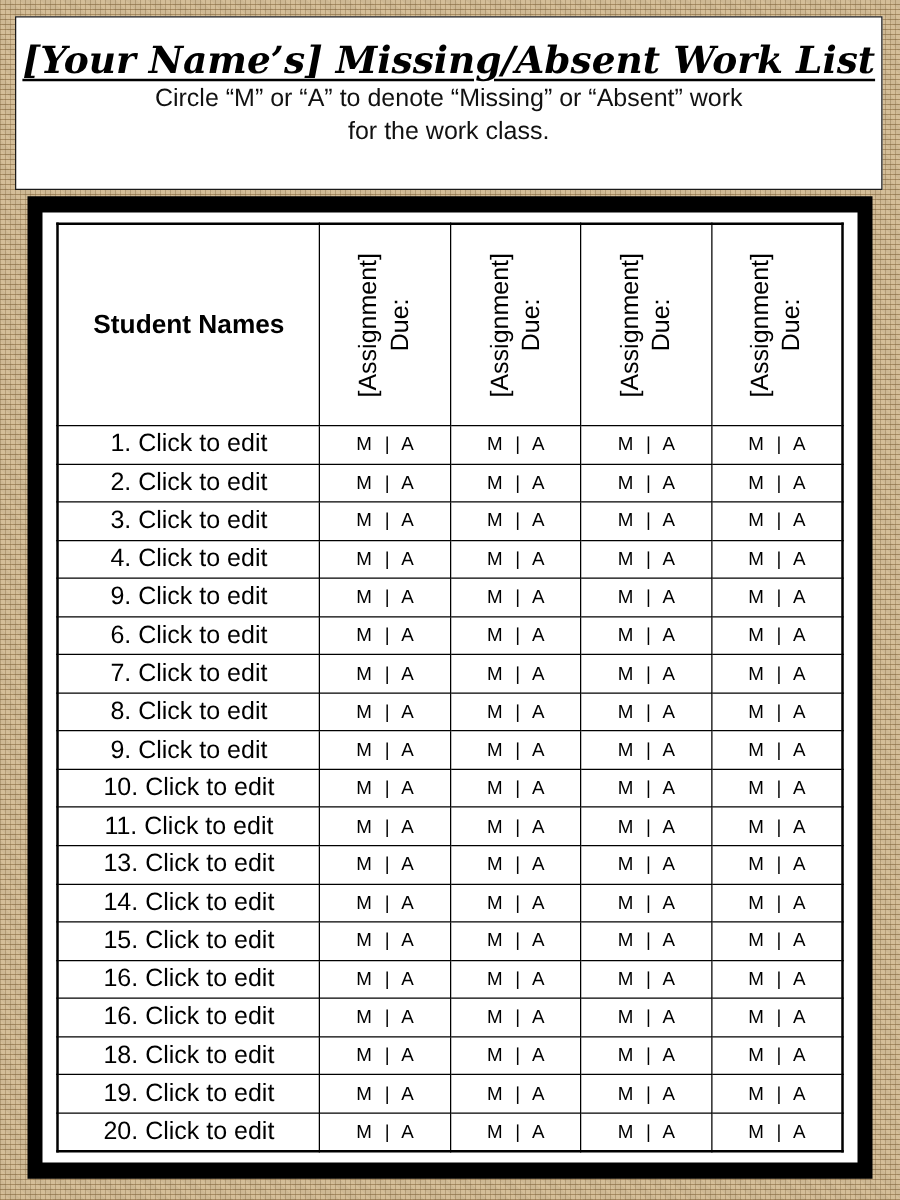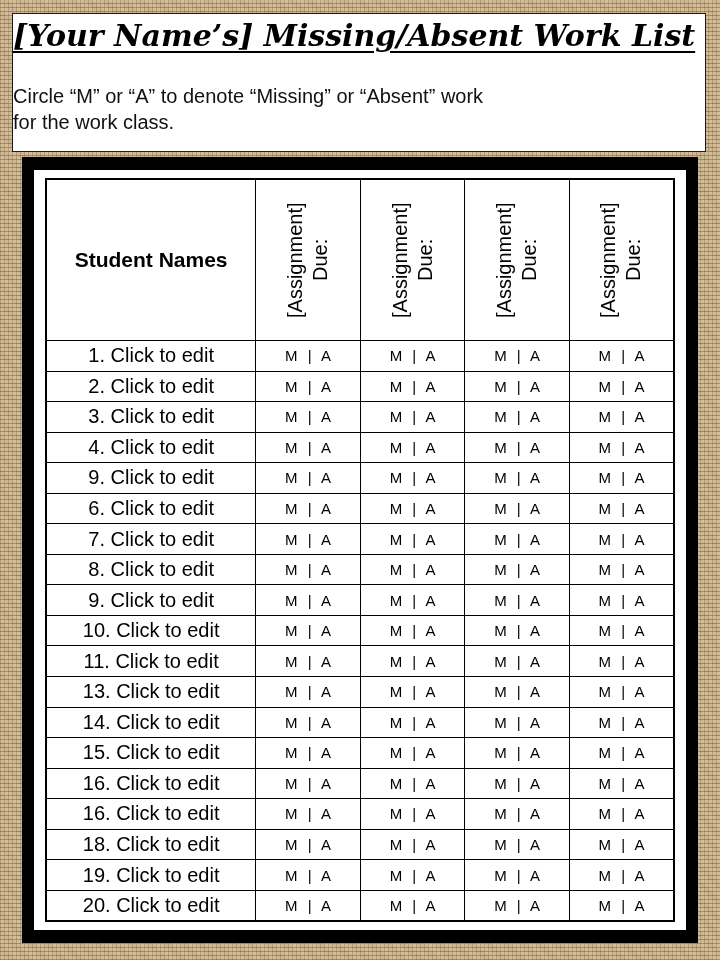--- a/index.html
+++ b/index.html
@@ -14,38 +14,38 @@
       repeating-linear-gradient(45deg, rgba(172,142,98,0.18) 0px 6px, rgba(110,86,52,0.18) 6px 12px);
     position: relative;
   }
 
   .title-box {
     position: absolute;
     left: 12px; top: 13px;
     width: 694px; height: 139px;
     background: #ffffff;
     border: 1px solid #1a1a1a;
-    text-align: left;
-    padding-top: 4px;
+    text-align: center;
+    padding-top: 17px;
   }
 
   .page-title {
     font-family: "DejaVu Serif", serif;
     font-style: italic;
     font-weight: bold;
     font-size: 30px;
     color: #000;
     text-decoration: underline;
     text-decoration-thickness: 2px;
     text-underline-offset: 5px;
     white-space: nowrap;
   }
 
   .subtitle {
-    margin-top: 30px;
+    margin-top: 0;
     font-size: 20px;
     line-height: 1.3;
     color: #111;
   }
 
   .frame {
     position: absolute;
     left: 22px; top: 157px;
     width: 676px; height: 786px;
     background: #000000;

